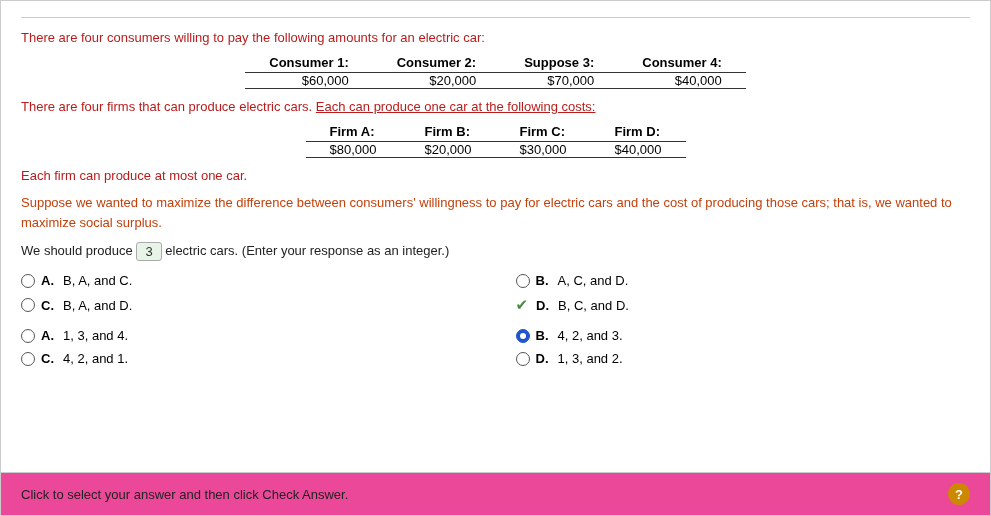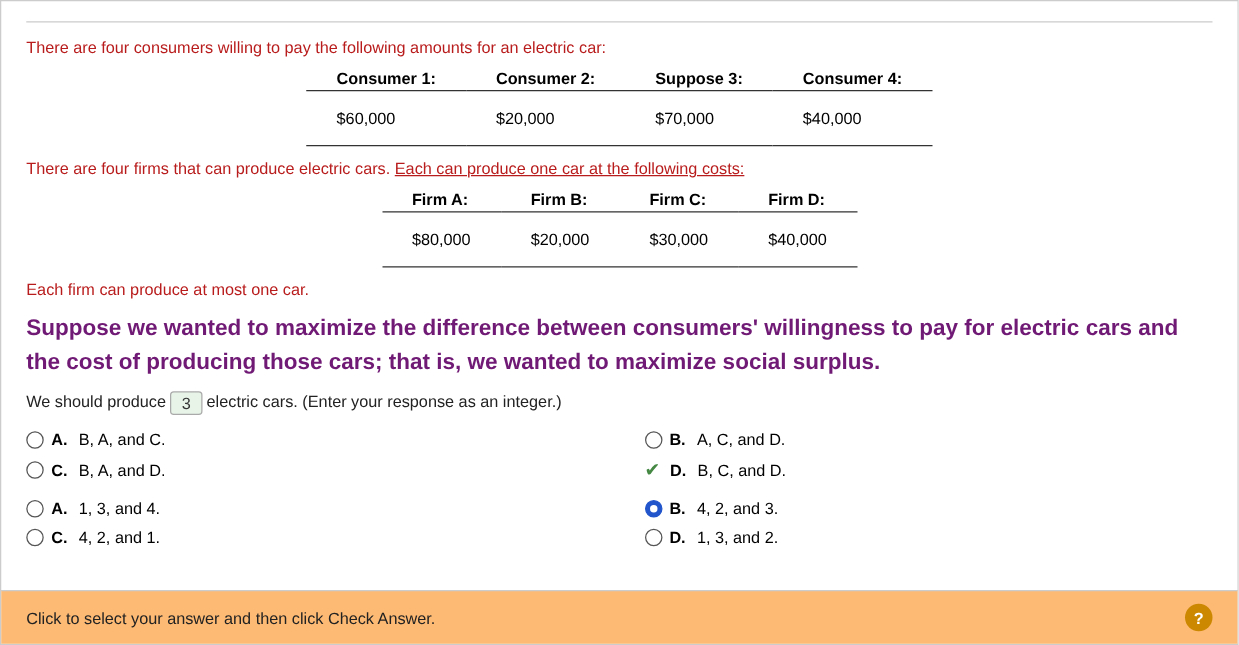--- a/index.html
+++ b/index.html
@@ -34,22 +34,22 @@
       border-collapse: collapse;
       font-size: 13px;
     }
     table.data-table th {
       font-weight: bold;
       text-align: left;
       padding: 2px 24px;
       border-bottom: 1px solid #333;
     }
     table.data-table td {
-      text-align: left;
-      padding: 14px 24px;
+      text-align: right;
+      padding: 0 24px;
       border-bottom: 1px solid #333;
     }
     table.data-table tr:last-child td {
       border-bottom: 1px solid #333;
     }
     .statement {
       font-size: 13px;
       color: #b91c1c;
       margin-bottom: 8px;
     }
@@ -127,21 +127,21 @@
     .checkmark-green {
       color: #448844;
       font-size: 15px;
       margin-right: 2px;
     }
     .bottom-bar {
       position: absolute;
       bottom: 0;
       left: 0;
       right: 0;
-      background: #fdba74;
+      background: #ec4899;
       border-top: 1px solid #ccc;
       padding: 10px 20px;
       display: flex;
       align-items: center;
       justify-content: space-between;
     }
     .bottom-text {
       font-size: 13px;
       color: #222;
     }
@@ -153,25 +153,24 @@
       color: #fff;
       font-weight: bold;
       font-size: 13px;
       display: flex;
       align-items: center;
       justify-content: center;
       cursor: pointer;
       border: none;
     }
     .long-text {
-      font-size: 18px;
-      color: #701a75;
+      font-size: 13px;
+      color: #c2410c;
       line-height: 1.5;
       margin-bottom: 8px;
-      font-weight: bold;
     }
     .top-border {
       border-top: 1px solid #ccc;
       padding-top: 12px;
     }
   </style>
 </head>
 <body>
 
 <div class="page-container">

